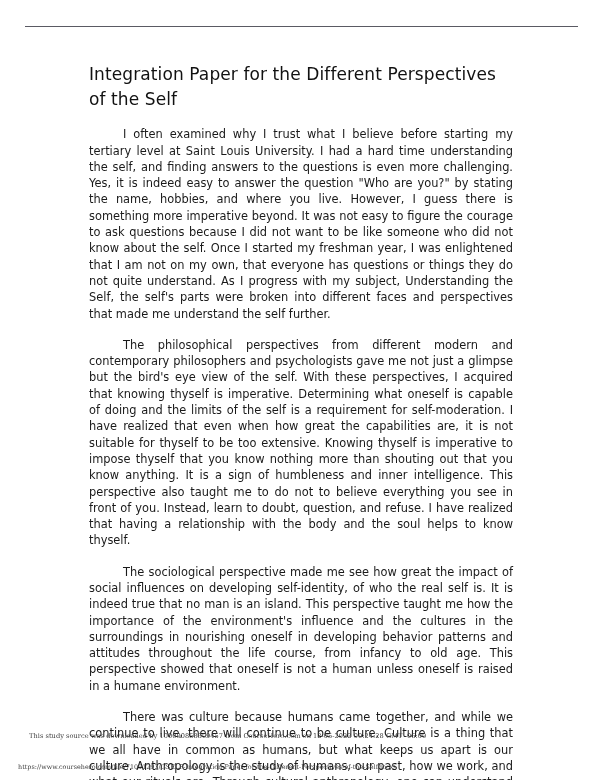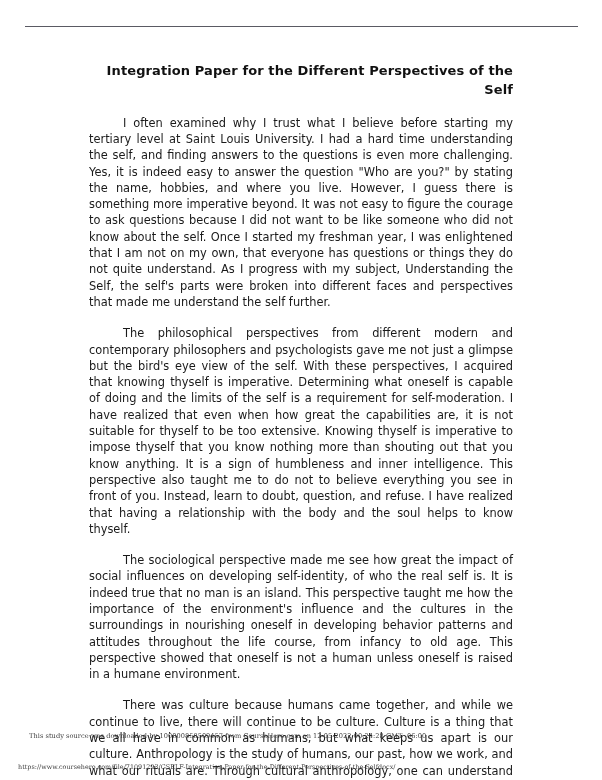--- a/index.html
+++ b/index.html
@@ -35,25 +35,25 @@
 
   .doc-body {
     position: absolute;
     left: 89px;
     top: 62px;
     width: 424px;
   }
 
   .doc-title {
     font-family: "DejaVu Sans", sans-serif;
-    font-size: 13px;
-    font-weight: bold;
+    font-size: 17px;
+    font-weight: normal;
     line-height: 1.45;
     letter-spacing: 0.1px;
-    text-align: right;
+    text-align: left;
     margin: 0 0 11px 0;
     color: #111111;
   }
 
   p.para {
     margin: 15px 0 13px 0;
     font-size: 11.4px;
     line-height: 16.3px;
     text-align: justify;
     text-indent: 34px;

